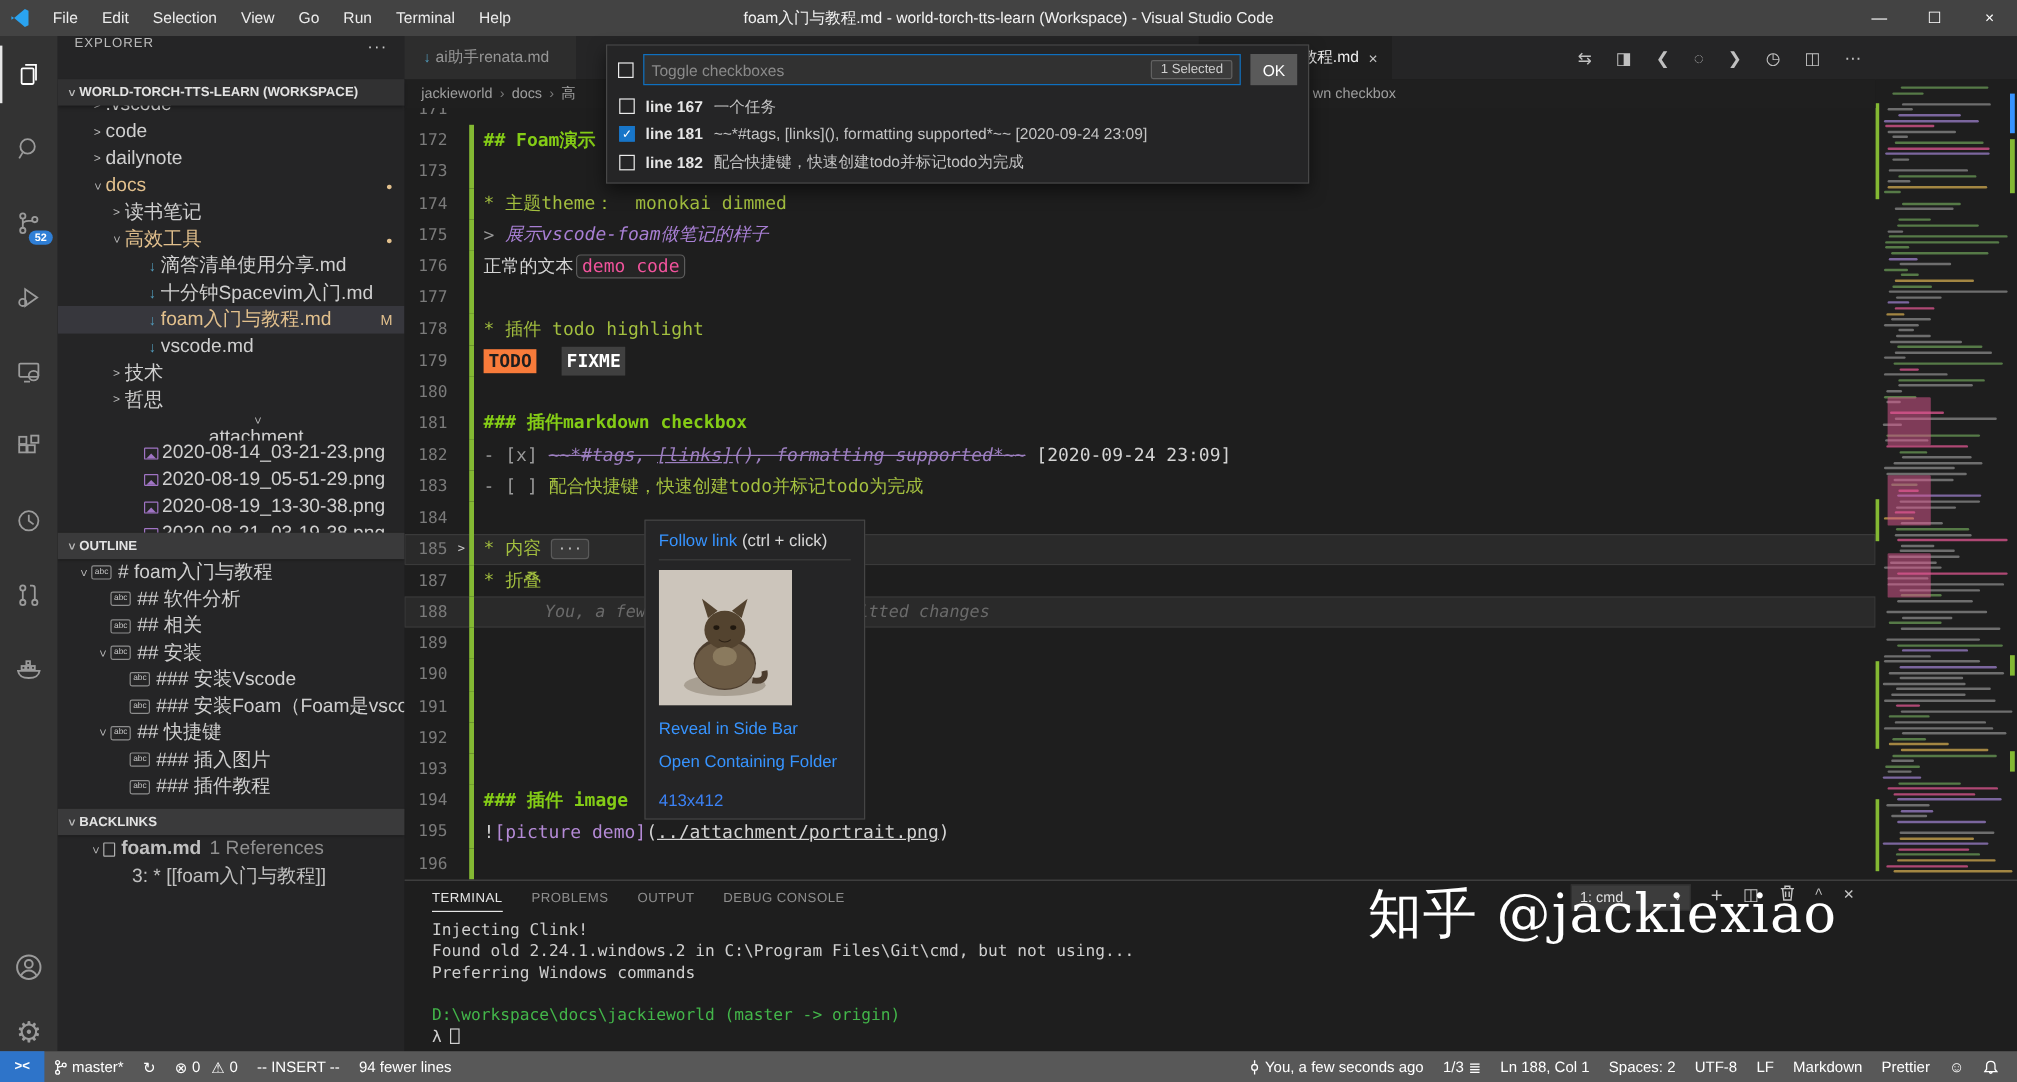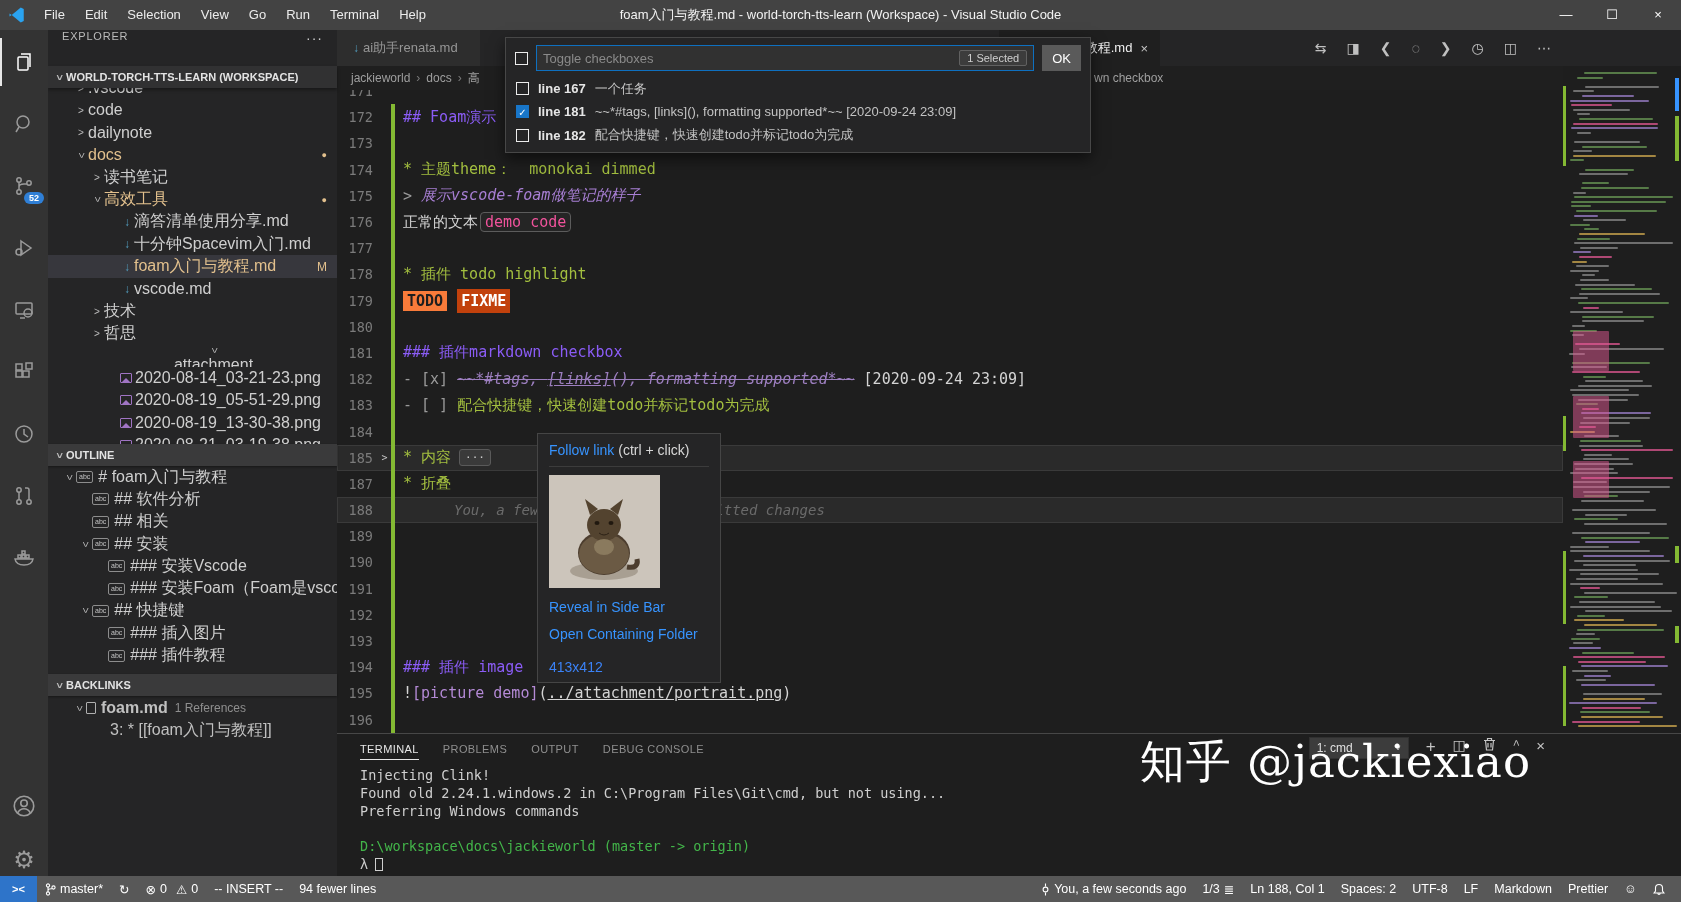--- a/index.html
+++ b/index.html
@@ -36,21 +36,21 @@
   .md-ico{color:#519aba;font-weight:bold;width:14px;text-align:center;flex:none;font-size:12px}
   .img-ico{width:12px;height:10px;border:1px solid #a074c4;border-radius:1px;margin-right:3px;flex:none;position:relative}
   .img-ico:after{content:"";position:absolute;left:1px;bottom:0;border-left:4px solid transparent;border-right:4px solid transparent;border-bottom:4px solid #a074c4}
   .lbl{overflow:hidden;text-overflow:clip}
   .lbl.modified{color:#e2c08d}
   .row-badge{margin-left:auto;margin-right:10px;color:#e2c08d;font-size:12px}
   .sec-header{position:absolute;left:0;width:289px;height:22px;background:#3a3a3b;display:flex;align-items:center;font-weight:bold;font-size:11px;color:#e3e3e3;padding-left:4px;box-shadow:0 1px 2px rgba(0,0,0,.4);z-index:3}
   .abc-ico{border:1px solid #8d8d8d;border-radius:2px;font-size:7px;color:#c5c5c5;padding:0 2px;margin-right:5px;flex:none;line-height:10px}
   .doc-ico{width:10px;height:12px;border:1px solid #b0b0b0;border-radius:1px;margin-right:5px;flex:none}
   .bl-ref{color:#c0c0c0}
-  .bl-count{color:#8f8f8f;margin-left:7px;font-size:12px}
+  .bl-count{color:#8f8f8f;margin-left:7px;font-size:16px}
 
   
   .tabbar{position:absolute;left:337px;top:30px;width:1344px;height:36px;background:#252526;z-index:6}
   .tab{position:absolute;top:0;height:36px;display:flex;align-items:center;padding:0 12px;font-size:13px;white-space:nowrap}
   .tab1{left:0;width:143px;background:#2d2d2d;color:#969696}
   .tab2{left:662px;width:161px;background:#1f1f1f;color:#efefef;justify-content:flex-end}
   .tab-close{margin-left:8px;color:#c5c5c5}
   .editor-actions{position:absolute;right:130px;top:0;height:36px;display:flex;align-items:center;gap:20px;color:#c0c0c0;font-size:14px}
   .breadcrumb{position:absolute;left:337px;top:66px;width:1226px;height:24px;background:#1f1f1f;display:flex;align-items:center;font-size:12px;color:#9f9f9f;padding-left:14px;z-index:4}
   .crumb-sep{margin:0 6px;color:#7a7a7a}
@@ -61,28 +61,28 @@
   .erow.hl{background:#2a2a2a;box-shadow:inset 0 0 0 1px #3a3a3a}
   .lnum{width:41px;text-align:right;color:#7b7b7b;font-size:13.5px;padding-right:5px;flex:none;font-family:"DejaVu Sans Mono",monospace}
   .fcol{width:13px;color:#c5c5c5;font-size:10px;text-align:center;flex:none}
   .gbar{width:4px;height:26.2px;flex:none}
   .gbar.on{background:#84b933}
   .ltext{padding-left:8px;display:flex;align-items:center}
   .sg-w{color:#d4d4d4}
   .sg-wu{color:#d4d4d4;text-decoration:underline}
   .sg-gray{color:#9a9a9a}
   .sg-green{color:#a3bf3f}
-  .sg-gold{color:#8b5cf6;font-weight:normal}
+  .sg-gold{color:#84cc16;font-weight:bold}
   .sg-purple{color:#a87fd4;font-style:italic}
   .sg-purple2{color:#b48ad6}
   .sg-strike{color:#9d7fc0;font-style:italic;text-decoration:line-through}
   .sg-strikeu{color:#9d7fc0;font-style:italic;text-decoration:underline line-through}
   .sg-code{color:#f1539c;border:1px solid #5c5c5c;border-radius:4px;padding:0 4px;margin:0 2px;background:rgba(255,255,255,.03)}
   .sg-todo{background:#f87b3a;color:#1e1e1e;padding:1px 4px;font-weight:bold}
-  .sg-fixme{background:#c2410c;color:#fff;padding:3px 4px;font-weight:bold;margin-left:10px}
+  .sg-fixme{background:#404040;color:#fff;padding:3px 4px;font-weight:bold;margin-left:21px}
   .sg-fold{background:#3a3a3a;border:1px solid#5a5a5a;border-radius:3px;color:#ccc;padding:0 5px;font-size:11px;margin-left:8px;line-height:15px}
   .sg-ghost{color:#6a6a6a;font-style:italic;font-size:14px;margin-left:51px}
 
   
   .minimap{position:absolute;left:1563px;top:66px;width:118px;height:667px;background:#1e1e1e;z-index:2}
   .mm-bar{position:absolute;height:2px;border-radius:1px}
   .mm-strip{position:absolute;left:0;width:3px;background:#84b933}
   .mm-right{position:absolute;right:2px;width:4px}
 
   

